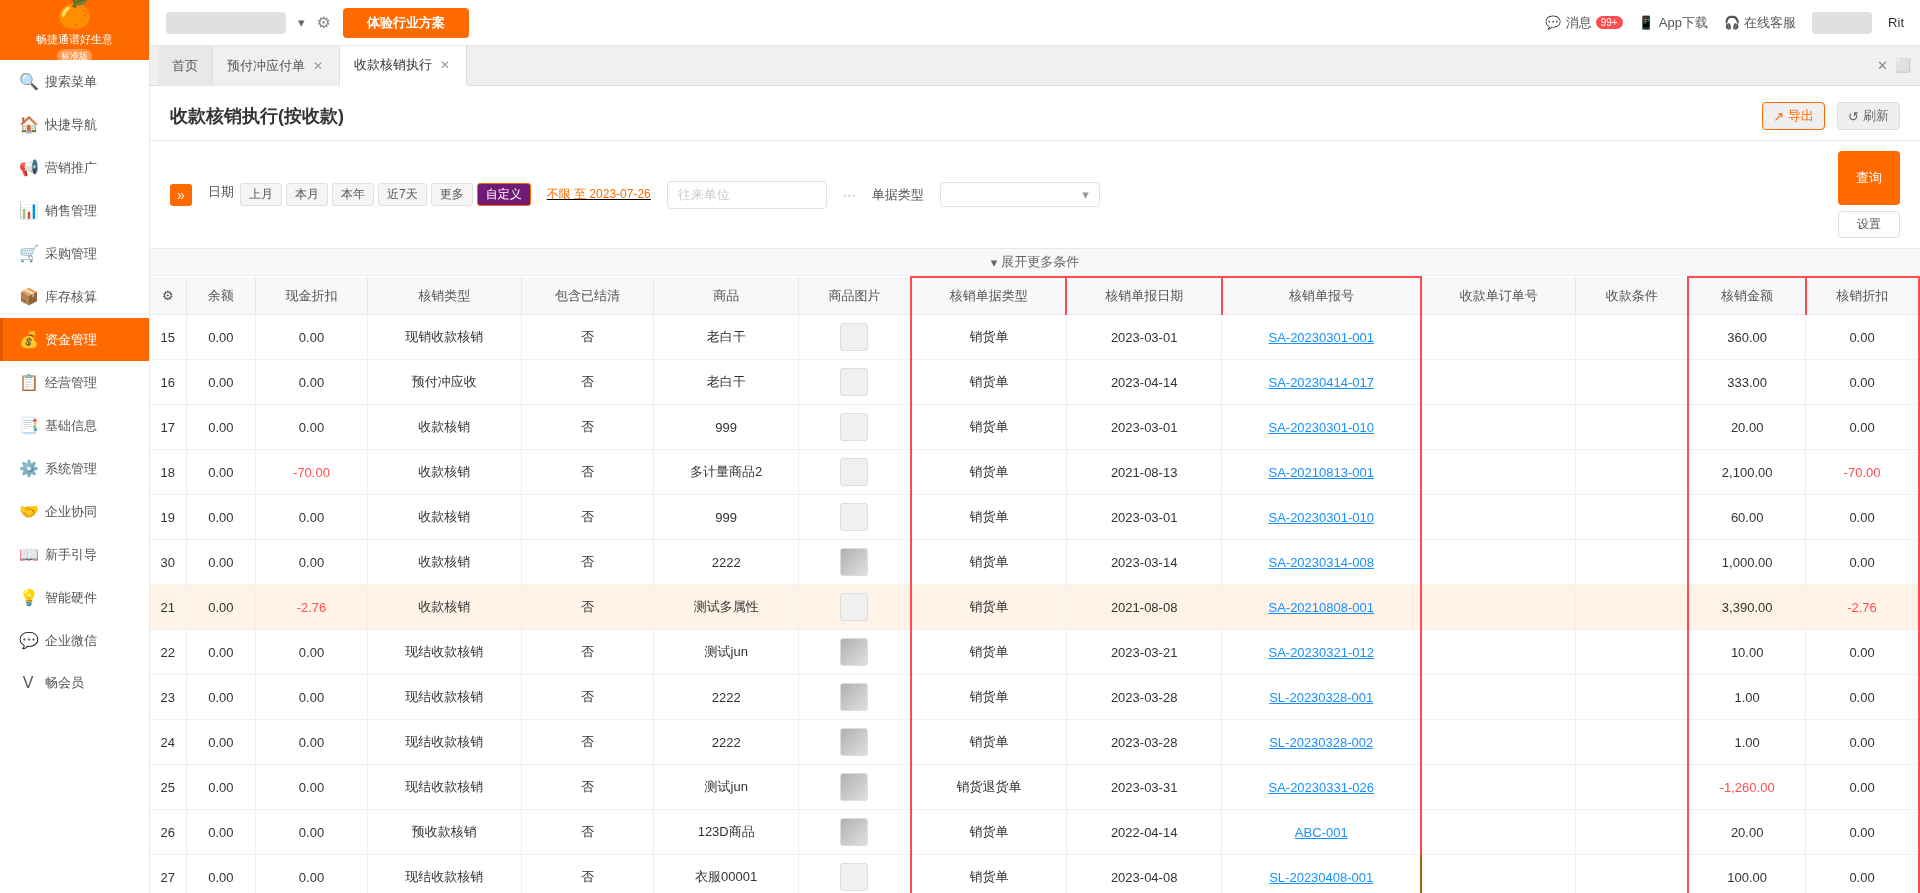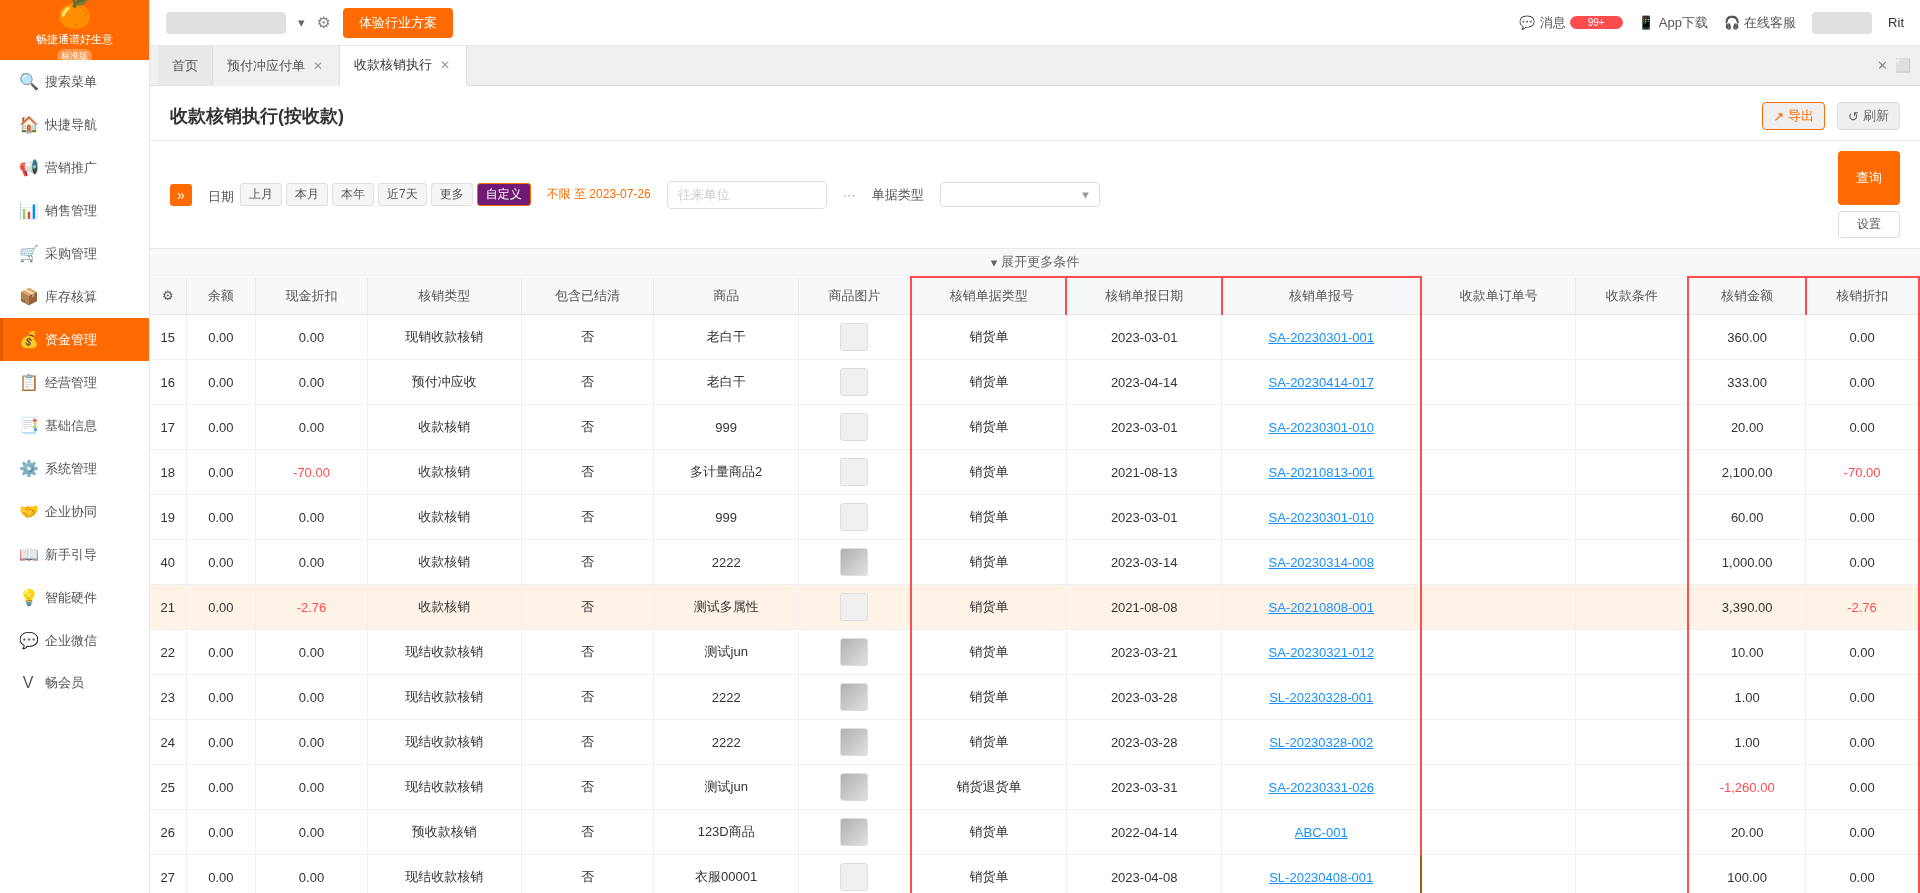--- a/index.html
+++ b/index.html
@@ -17,23 +17,23 @@
     .sidebar-item-label { font-size: 13px; }
 
     
     .main { flex: 1; display: flex; flex-direction: column; overflow: hidden; }
 
     
     .topbar { height: 46px; background: #fff; display: flex; align-items: center; padding: 0 16px; border-bottom: 1px solid #e8e8e8; gap: 12px; }
     .topbar-blurred { background: #e0e0e0; width: 120px; height: 22px; border-radius: 4px; }
     .topbar-dropdown { color: #666; cursor: pointer; }
     .topbar-gear { color: #888; cursor: pointer; font-size: 16px; }
-    .topbar-btn { background: #ff6a00; color: #fff; border: none; padding: 6px 16px; border-radius: 4px; cursor: pointer; font-size: 13px; }
+    .topbar-btn { background: #ff6a00; color: #fff; border: none; padding: 6px 24px; border-radius: 4px; cursor: pointer; font-size: 13px; font-weight: bold; }
     .topbar-right { margin-left: auto; display: flex; align-items: center; gap: 16px; color: #666; }
-    .topbar-badge { background: #ff4d4f; color: #fff; border-radius: 10px; font-size: 10px; padding: 1px 18px; }
+    .topbar-badge { background: #ff4d4f; color: #fff; border-radius: 10px; font-size: 10px; padding: 1px 5px; }
     .topbar-right-item { display: flex; align-items: center; gap: 4px; cursor: pointer; color: #555; }
     .topbar-user { background: #e0e0e0; width: 60px; height: 22px; border-radius: 4px; }
 
     
     .tabbar { height: 40px; background: #f0f0f0; display: flex; align-items: center; border-bottom: 1px solid #ddd; padding: 0 8px; gap: 0; }
     .tab { display: flex; align-items: center; padding: 0 14px; height: 40px; cursor: pointer; color: #555; border-right: 1px solid #ddd; gap: 6px; font-size: 13px; background: #f0f0f0; }
     .tab.home { background: #e8e8e8; }
     .tab.active { background: #fff; color: #333; font-weight: 500; border-bottom: 2px solid #fff; }
     .tab-close { color: #999; font-size: 12px; cursor: pointer; padding: 2px; }
     .tabbar-controls { margin-left: auto; display: flex; align-items: center; gap: 8px; color: #888; }
@@ -44,21 +44,21 @@
     
     .page-header { background: #fff; padding: 16px 20px 10px; display: flex; align-items: center; justify-content: space-between; border-bottom: 1px solid #e8e8e8; }
     .page-title { font-size: 18px; font-weight: 600; color: #333; }
     .page-header-actions { display: flex; align-items: center; gap: 12px; }
     .btn-export { display: flex; align-items: center; gap: 4px; color: #ff6a00; cursor: pointer; border: 1px solid #ff6a00; padding: 4px 10px; border-radius: 4px; font-size: 12px; }
     .btn-refresh { display: flex; align-items: center; gap: 4px; color: #666; cursor: pointer; border: 1px solid #ddd; padding: 4px 10px; border-radius: 4px; font-size: 12px; }
 
     
     .filter-bar { background: #fff; padding: 10px 20px; border-bottom: 1px solid #e8e8e8; display: flex; align-items: center; gap: 16px; flex-wrap: wrap; }
     .filter-toggle { background: #ff6a00; color: #fff; width: 22px; height: 22px; display: flex; align-items: center; justify-content: center; border-radius: 3px; cursor: pointer; font-size: 14px; }
-    .filter-group { display: flex; align-items: flex-end; gap: 6px; }
+    .filter-group { display: flex; align-items: flex-start; gap: 6px; }
     .filter-label { color: #555; font-size: 13px; }
     .filter-date-btns { display: flex; align-items: center; gap: 4px; }
     .filter-date-btn { padding: 2px 8px; border-radius: 3px; cursor: pointer; color: #555; font-size: 12px; background: #f5f5f5; border: 1px solid #e0e0e0; }
     .filter-date-btn.custom { background: #701a75; color: #fff; border-color: #ff6a00; }
     .filter-date-range { color: #ff6a00; font-size: 12px; }
     .filter-input { border: 1px solid #e0e0e0; padding: 4px 10px; border-radius: 4px; min-width: 160px; color: #999; font-size: 13px; }
     .filter-dots { color: #999; }
     .filter-select { border: 1px solid #e0e0e0; padding: 4px 10px; border-radius: 4px; min-width: 160px; color: #999; font-size: 13px; display: flex; align-items: center; justify-content: space-between; cursor: pointer; }
     .btn-query { background: #ff6a00; color: #fff; border: none; padding: 18px 18px; border-radius: 4px; cursor: pointer; font-size: 13px; }
     .btn-settings { border: 1px solid #ddd; color: #555; padding: 4px 12px; border-radius: 4px; cursor: pointer; font-size: 12px; background: #fff; margin-top: 2px; }
@@ -216,21 +216,21 @@
         <span class="filter-label">日期</span>
         <div class="filter-date-btns">
           <span class="filter-date-btn">上月</span>
           <span class="filter-date-btn">本月</span>
           <span class="filter-date-btn">本年</span>
           <span class="filter-date-btn">近7天</span>
           <span class="filter-date-btn">更多</span>
           <span class="filter-date-btn custom">自定义</span>
         </div>
       </div>
-      <div style="display:flex;flex-direction:column;justify-content:flex-end;">
+      <div style="display:flex;flex-direction:column;justify-content:flex-end;text-decoration:underline;">
         <span class="filter-date-range">不限 至 2023-07-26</span>
       </div>
       <div class="filter-input">
         <span style="color:#ccc;">往来单位</span>
       </div>
       <span class="filter-dots">···</span>
       <div class="filter-group">
         <span class="filter-label">单据类型</span>
       </div>
       <div class="filter-select">
@@ -345,21 +345,21 @@
     <td><span class="img-placeholder "></span></td>
     <td style="border-left: 2px solid #ff4d4f;">销货单</td>
     <td style="border-left: none;">2023-03-01</td>
     <td style="border-right: 2px solid #ff4d4f;"><span class="link-text">SA-20230301-010</span></td>
     <td></td>
     <td></td>
     <td style="border-left: 2px solid #ff4d4f;">60.00</td>
     <td style="border-right: 2px solid #ff4d4f;">0.00</td>
   </tr>
             <tr>
-    <td>40</td>
+    <td>30</td>
     <td>0.00</td>
     <td style="">0.00</td>
     <td>收款核销</td>
     <td>否</td>
     <td>2222</td>
     <td><span class="img-placeholder has-img"></span></td>
     <td style="border-left: 2px solid #ff4d4f;">销货单</td>
     <td style="border-left: none;">2023-03-14</td>
     <td style="border-right: 2px solid #ff4d4f;"><span class="link-text">SA-20230314-008</span></td>
     <td></td>

